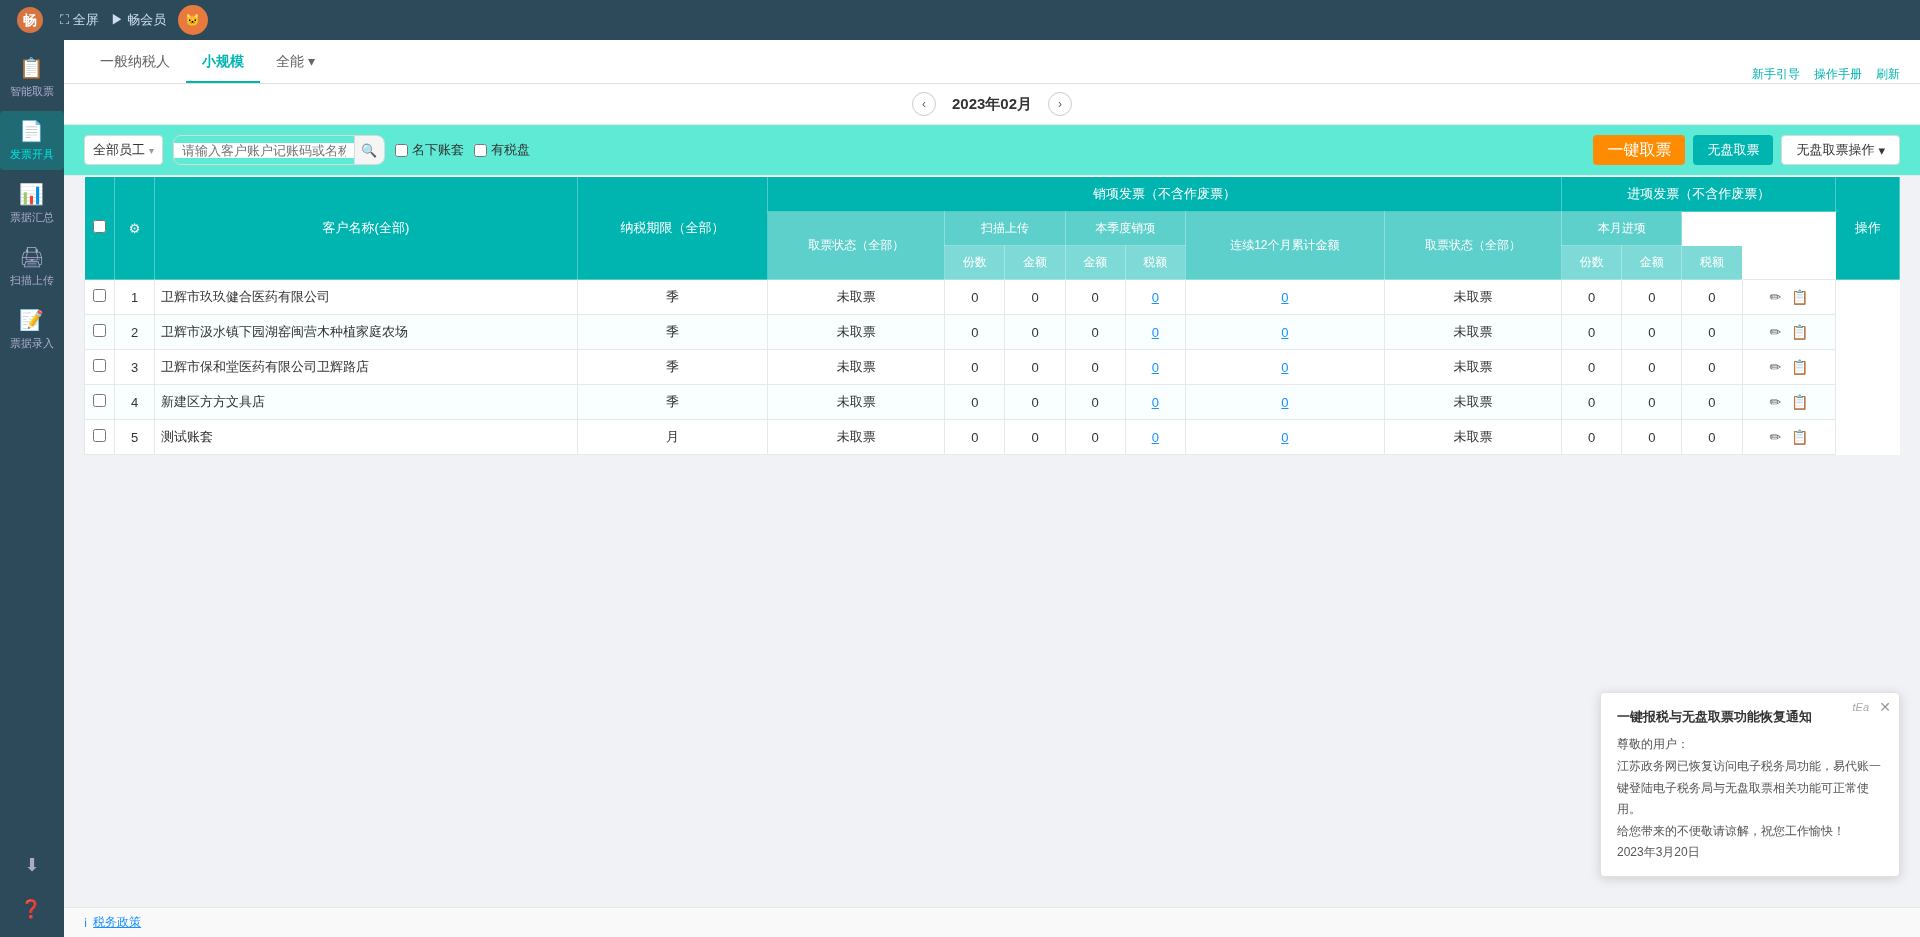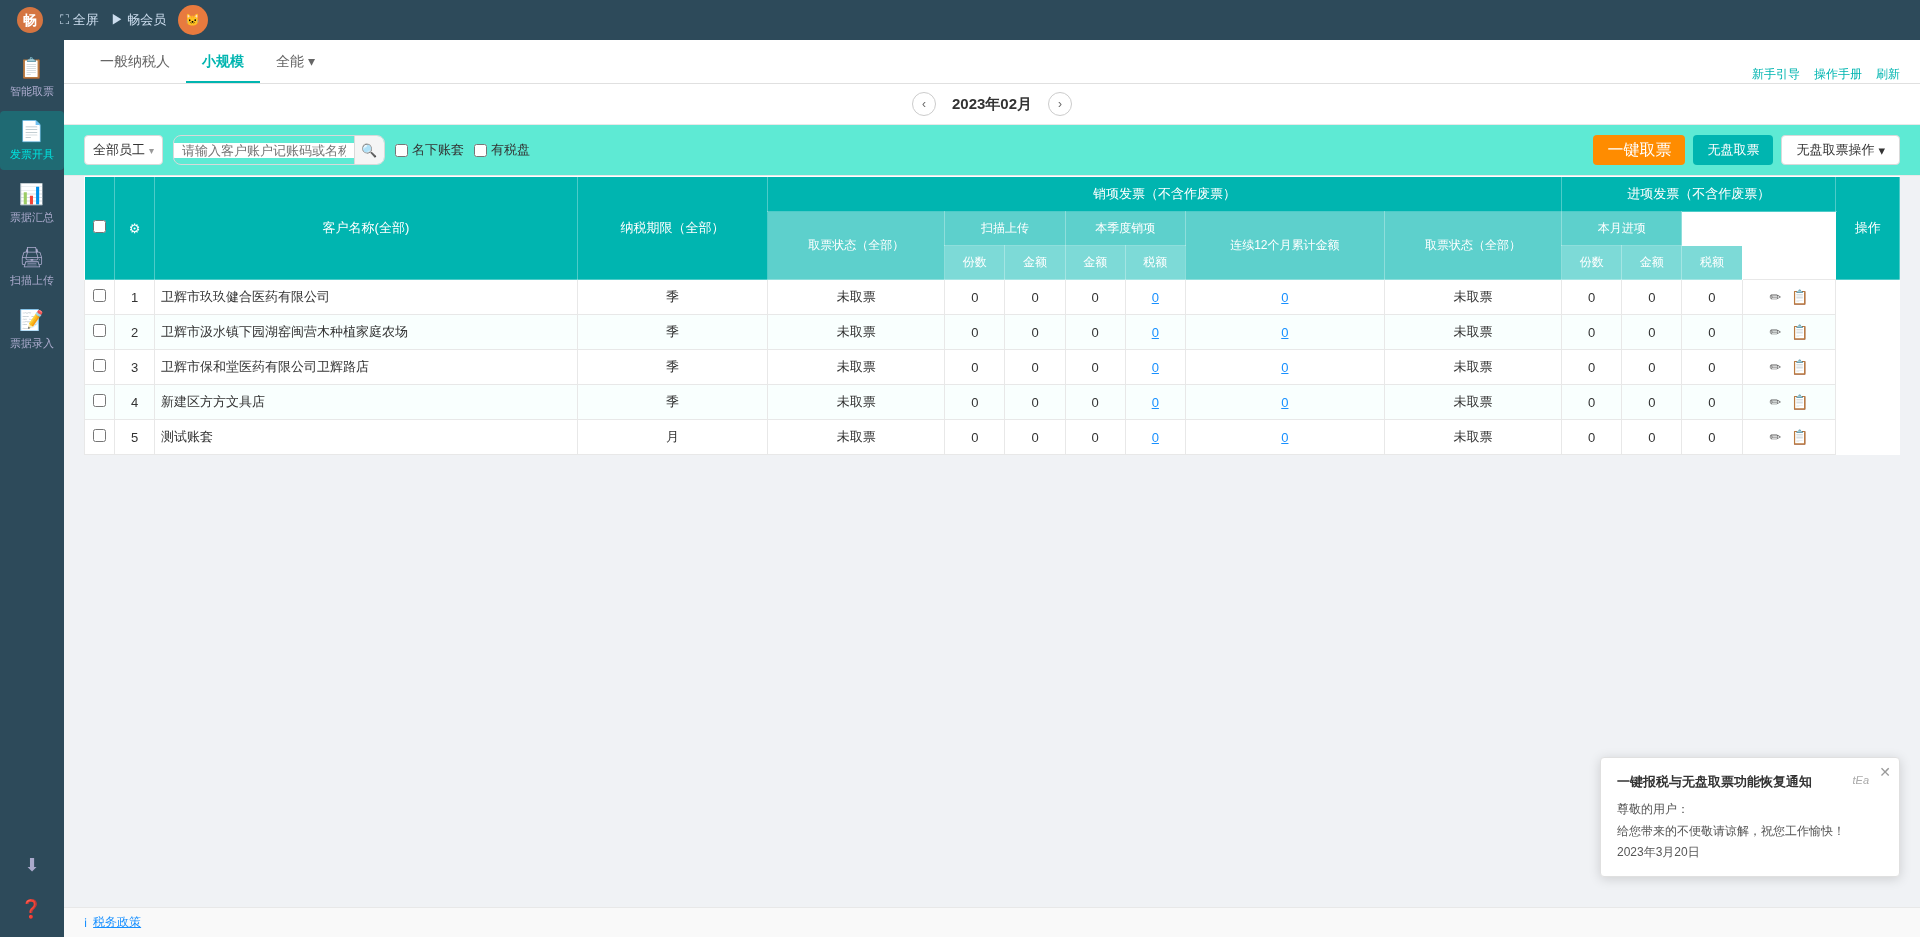--- a/index.html
+++ b/index.html
@@ -327,19 +327,20 @@
     </div>
   </div>
 </div>
 
 <div class="notification-panel">
   <span class="notif-close">✕</span>
   <div class="notif-content">
     <div class="notif-title">一键报税与无盘取票功能恢复通知</div>
     <div class="notif-scroll">
       <div>尊敬的用户：</div>
+      <div>江苏政务网已恢复访问电子税务局功能，易代账一键登陆电子税务局与无盘取票相关功能可正常使用。</div>
       <div>给您带来的不便敬请谅解，祝您工作愉快！</div>
       <div>2023年3月20日</div>
     </div>
   </div>
 
-  <div style="position:absolute;top:16px;right:30px;font-size:11px;color:#aaa;font-style:italic;">tEa</div>
+  <div style="position:absolute;top:8px;right:30px;font-size:11px;color:#aaa;font-style:italic;">tEa</div>
 </div>
 
 </body></html>

